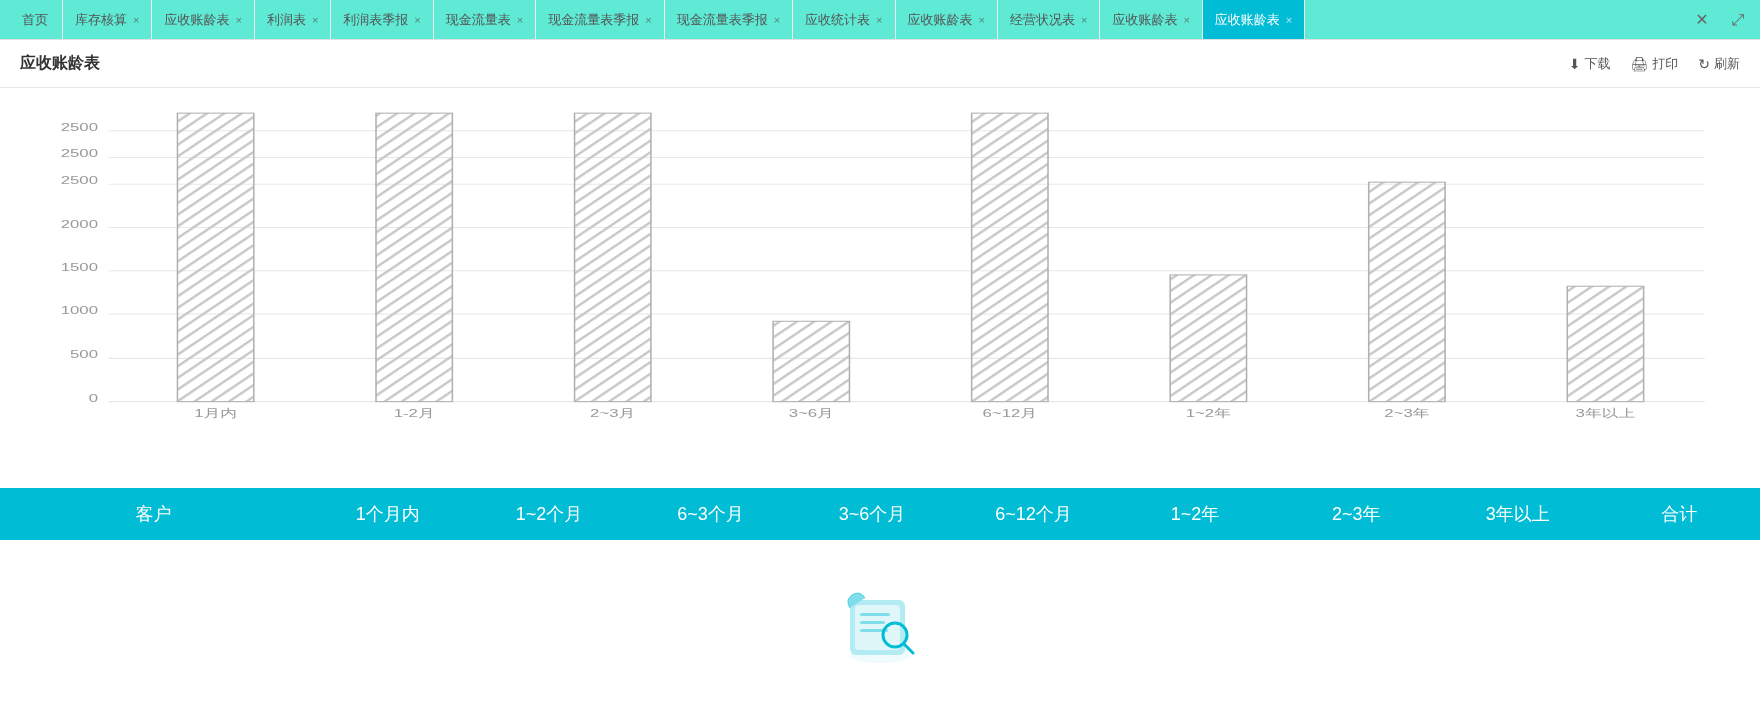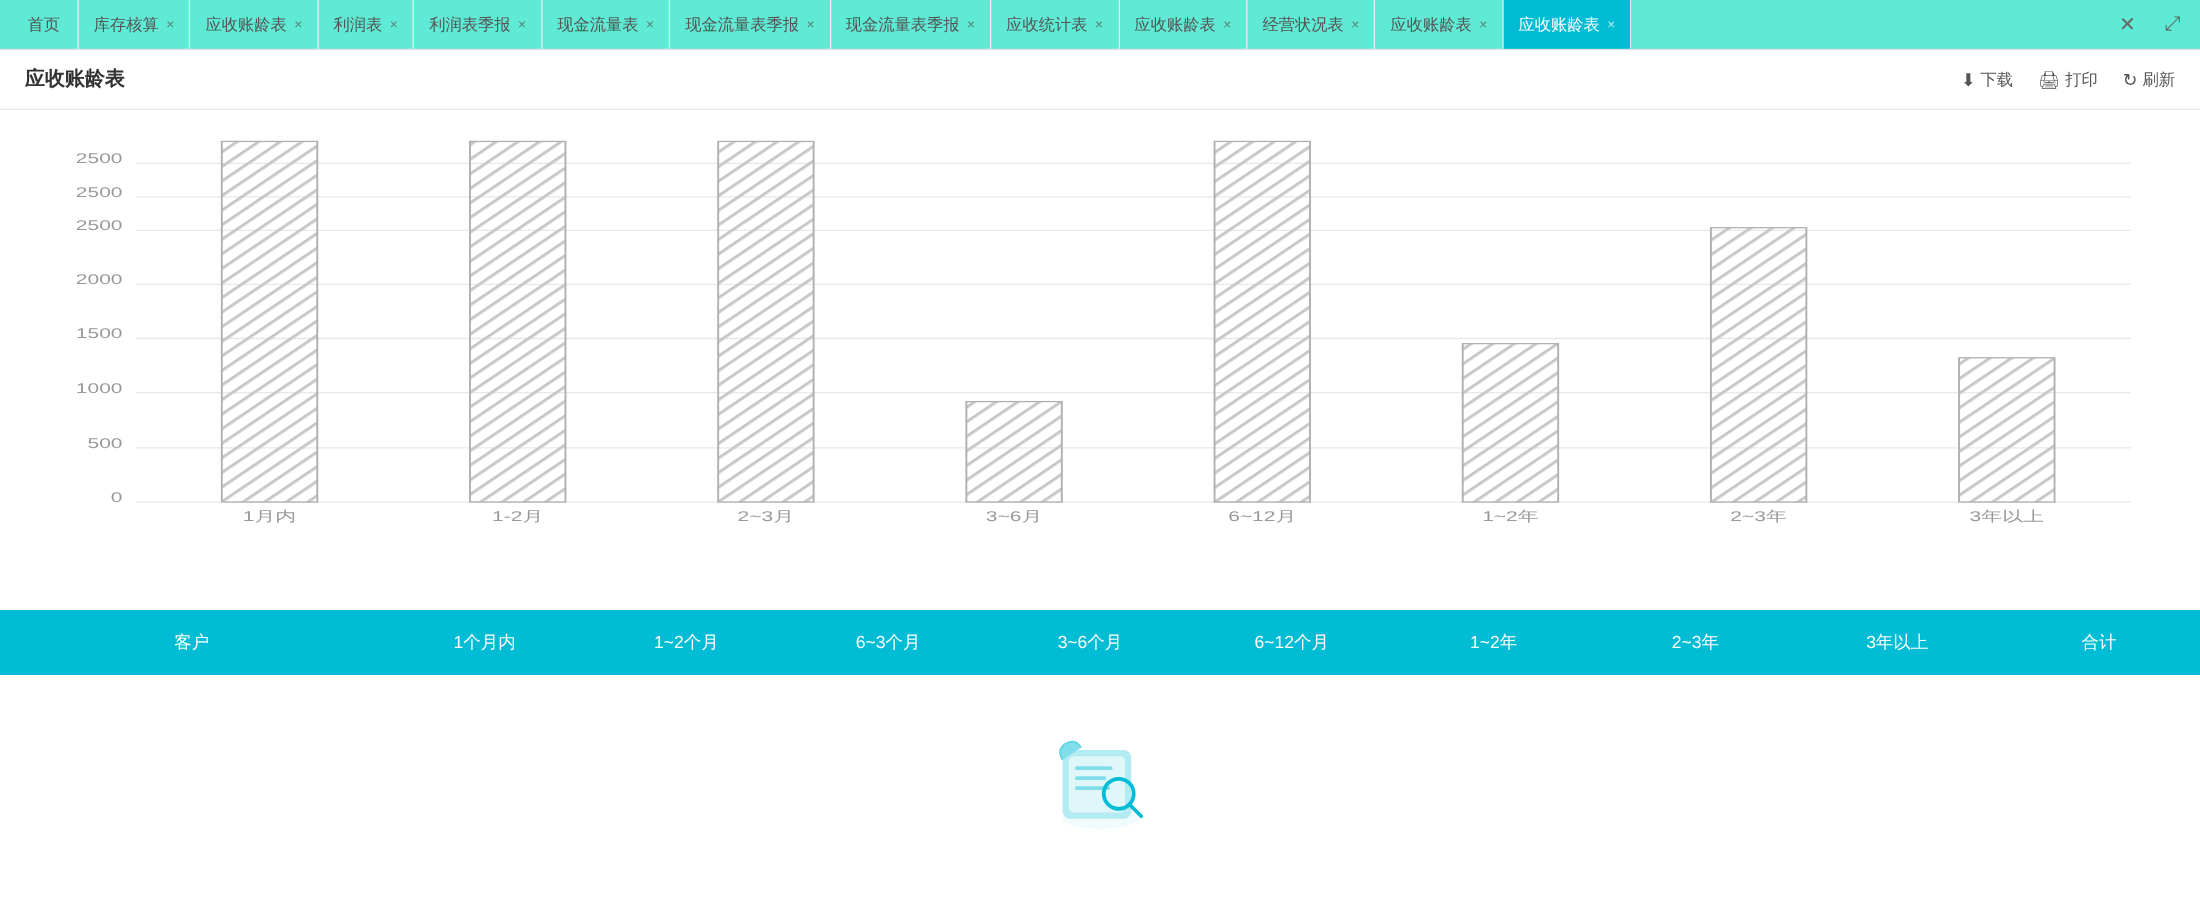--- a/index.html
+++ b/index.html
@@ -111,21 +111,21 @@
     .table-header {
       display: flex;
       background: #00bcd4;
       color: #fff;
       height: 52px;
       align-items: center;
     }
     .table-header .col {
       flex: 1;
       text-align: center;
-      font-size: 14px;
+      font-size: 18px;
       padding: 0 8px;
     }
     .table-header .col-customer {
       flex: 2;
     }
 
     
     .empty-state {
       display: flex;
       flex-direction: column;

